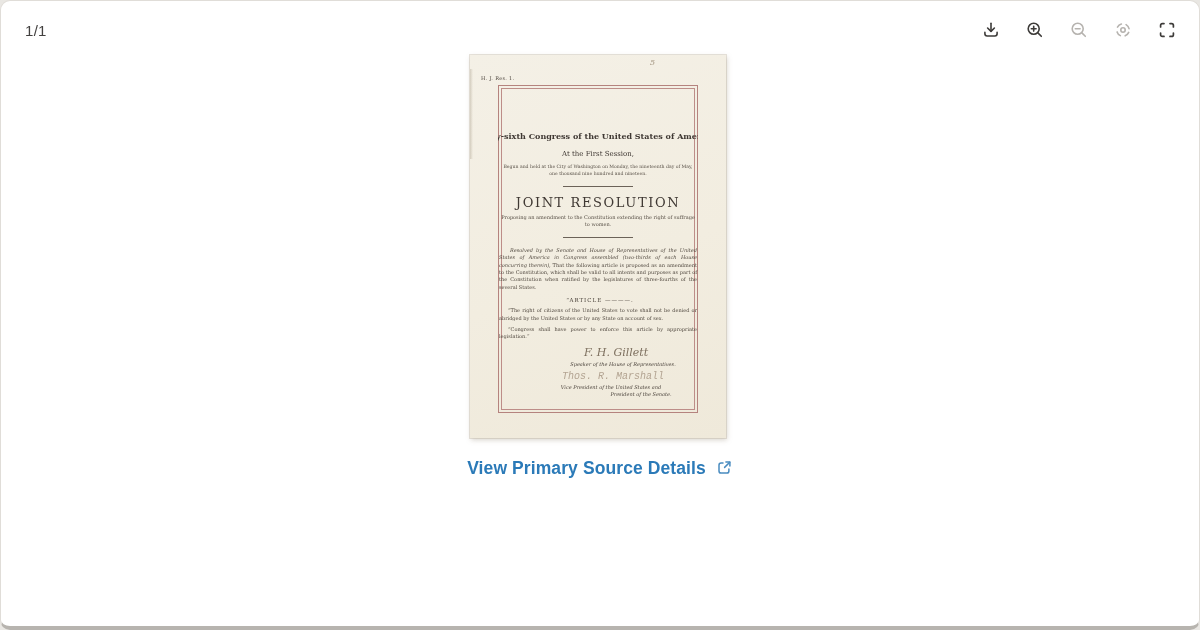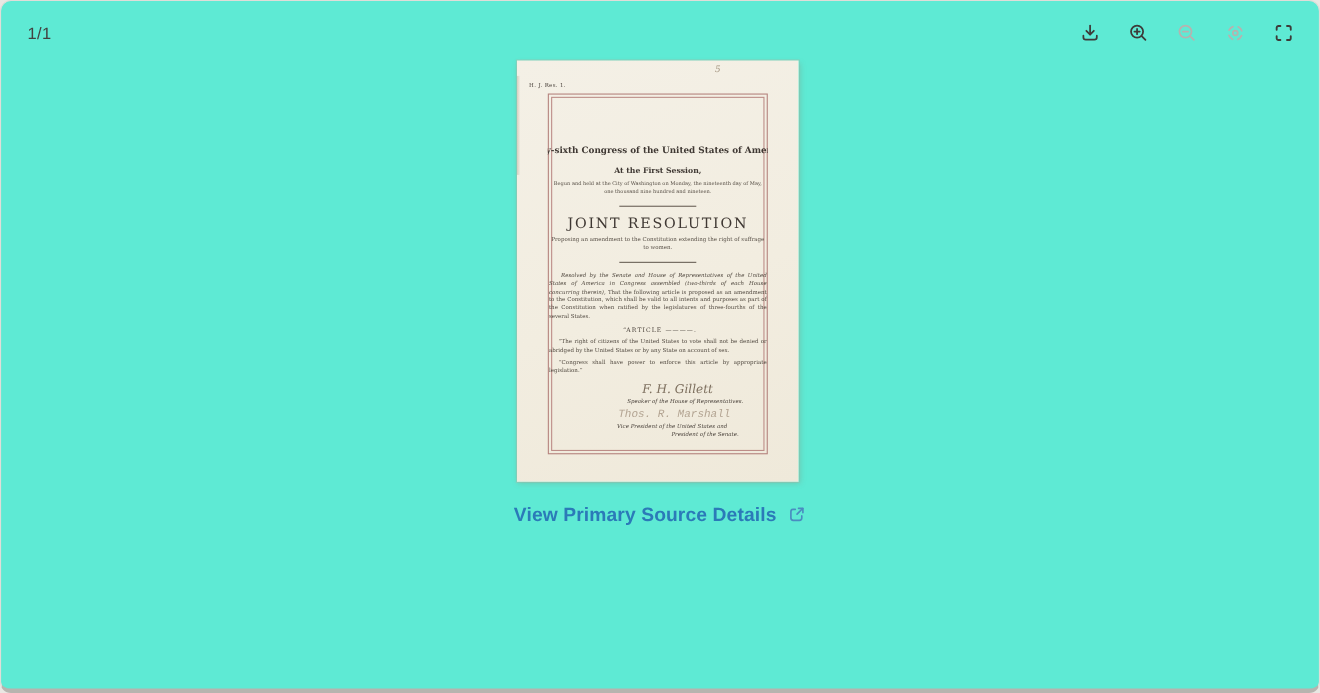--- a/index.html
+++ b/index.html
@@ -6,21 +6,21 @@
   body{
     width:1200px;height:630px;
     background:#e9e7e3;
     font-family:"Liberation Sans",sans-serif;
     position:relative;
     -webkit-font-smoothing:antialiased;
   }
   .card{
     position:absolute;inset:0;
     box-sizing:border-box;
-    background:#5eead4;
+    background:#ffffff;
     border:1px solid #e0ddd8;
     border-bottom:4px solid #b7b4af;
     border-radius:10px;
     overflow:hidden;
   }
   
   .toolbar{
     position:absolute;top:0;left:0;right:0;height:58px;
     display:flex;align-items:center;justify-content:space-between;
     padding:0 16px 0 24px;box-sizing:border-box;
@@ -60,21 +60,21 @@
   .pencil-mark{
     position:absolute;top:3px;left:180px;
     font-family:"DejaVu Serif",serif;font-style:italic;font-size:8px;color:#a2947f;
   }
   .paper-content{
     position:absolute;left:28px;right:28px;top:30px;bottom:25px;
     display:flex;flex-direction:column;align-items:center;
     font-family:"DejaVu Serif",serif;color:#46403a;overflow:hidden;
   }
   .doc-title{margin-top:46px;font-size:8px;font-weight:bold;color:#3f3833;white-space:nowrap;}
-  .doc-session{margin-top:9px;font-size:7px;font-weight:bold;color:#3f3833;}
+  .doc-session{margin-top:9px;font-size:7px;font-weight:normal;color:#3f3833;}
   .doc-begun{margin-top:6px;font-size:4.6px;line-height:1.5;text-align:center;color:#564e45;}
   .doc-rule{width:70px;border:none;border-top:1px solid #6b6258;margin:8px 0 0 0;}
   .doc-heading{margin-top:8px;font-size:13px;letter-spacing:1.6px;color:#3f3833;}
   .doc-sub{margin-top:4px;font-size:5px;line-height:1.5;text-align:center;color:#564e45;}
   .doc-body{
     margin:9px 0 0 0;width:198px;font-size:5px;line-height:1.48;
     text-align:justify;text-indent:11px;color:#50483f;
   }
   .doc-body .resolved{font-style:italic;}
   .doc-article{margin-top:6px;font-size:5.5px;letter-spacing:1px;color:#4a423b;position:relative;left:2px;}

